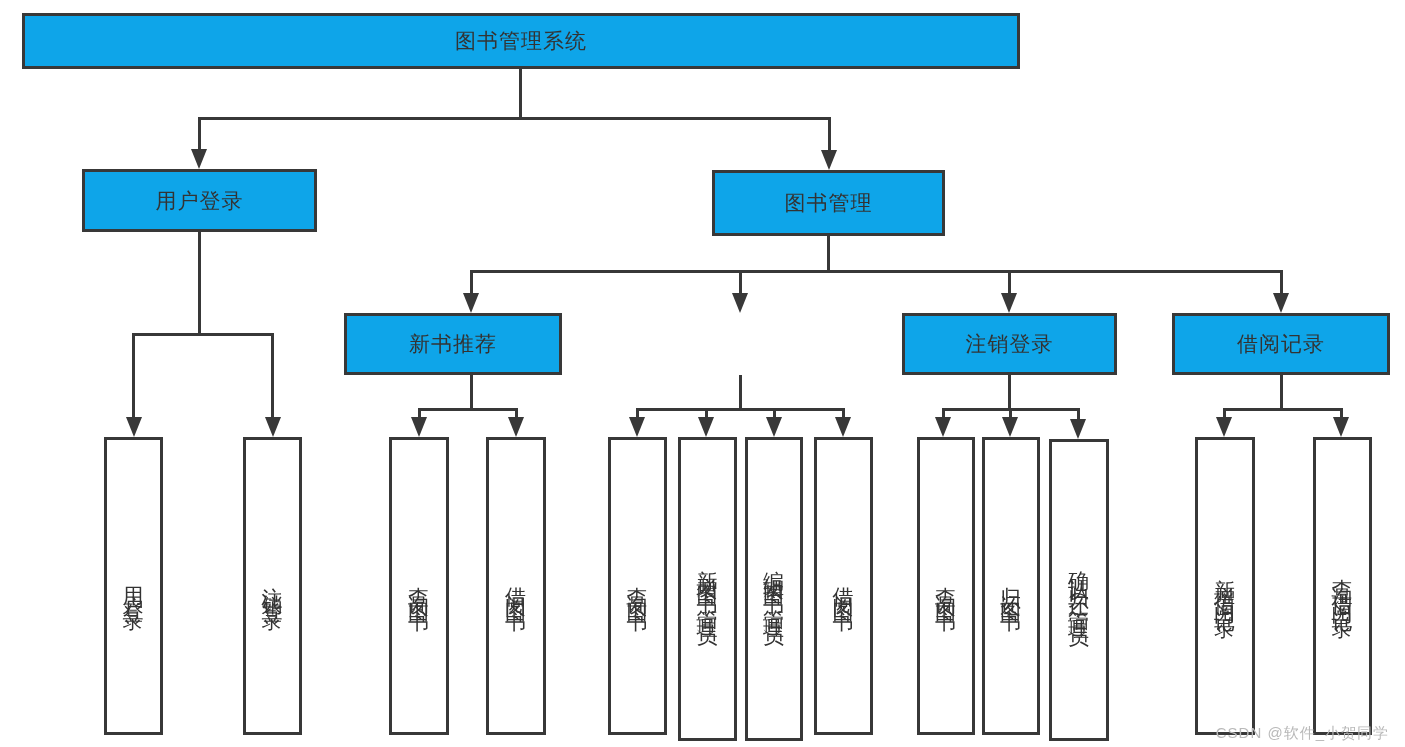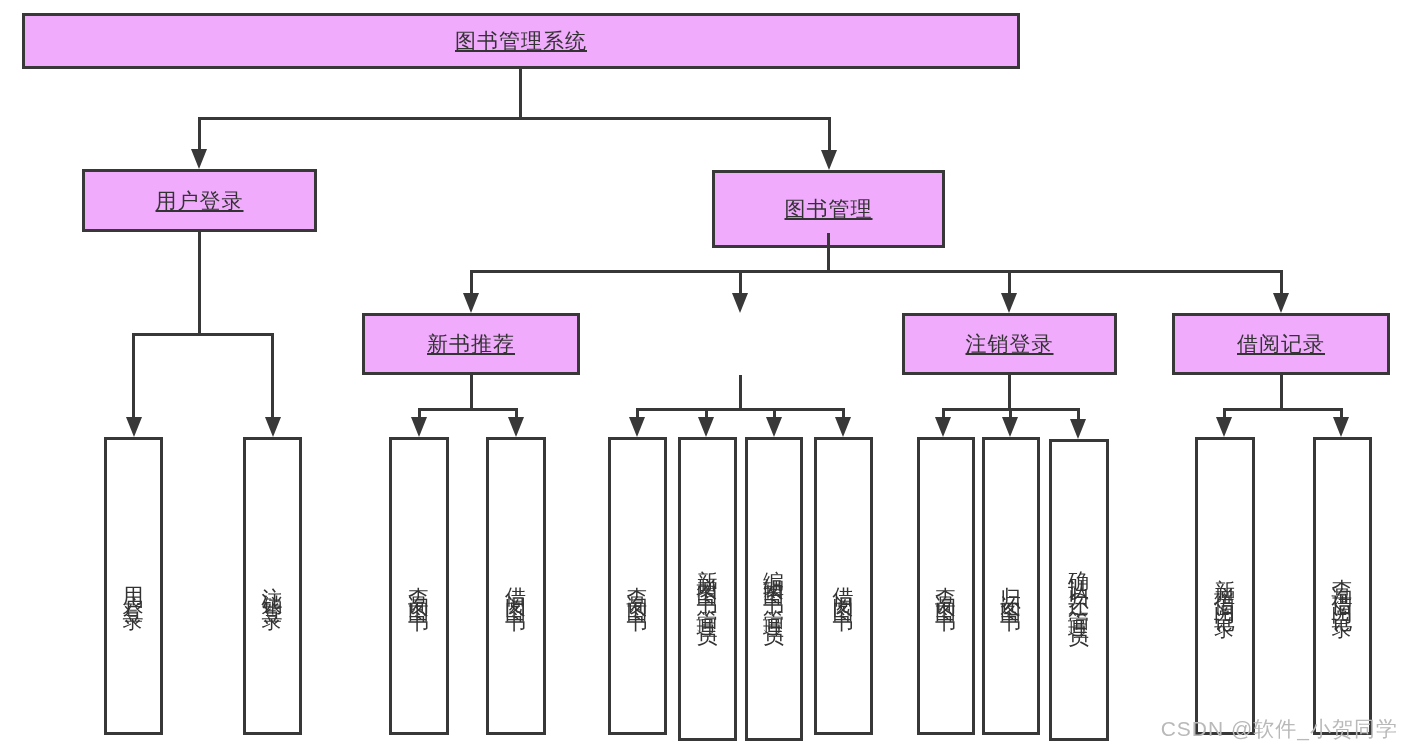--- a/index.html
+++ b/index.html
@@ -14,27 +14,26 @@
     width:1405px;height:747px;
     background:var(--bg);
     overflow:hidden;
     font-family:"Liberation Sans","DejaVu Sans",sans-serif;
     color:var(--text);
   }
   
   .hbox{
     position:absolute;
     border:3px solid var(--line);
-    background:#f0abfc;
+    background:#0ea5e9;
     display:flex;align-items:center;justify-content:center;
     font-size:21px;
     letter-spacing:1px;
     box-sizing:border-box;
     white-space:nowrap;
-    text-decoration:underline;
   }
   .vbox{
     position:absolute;
     border:3px solid var(--line);
     background:#fff;
     display:flex;align-items:center;justify-content:center;
     box-sizing:border-box;
   }
   .vbox span{
     writing-mode:vertical-rl;
@@ -48,22 +47,22 @@
   .ln{position:absolute;background:var(--line);}
   .ah{
     position:absolute;width:0;height:0;
     border-left:8px solid transparent;
     border-right:8px solid transparent;
     border-top:20px solid var(--line);
   }
   
   #watermark{
     position:absolute;
-    right:7px;bottom:4px;
-    font-size:21px;
+    right:16px;bottom:4px;
+    font-size:15px;
     color:var(--wm);
     z-index:10;
     letter-spacing:1px;
     white-space:nowrap;
   }
 </style>
 </head>
 <body>
 
 <div id="canvas">
@@ -71,41 +70,41 @@
   <div class="hbox" style="left:22px;top:13px;width:998px;height:56px">图书管理系统</div>
 
   <div class="ln" style="left:518.5px;top:69px;width:3px;height:49px"></div>
   <div class="ln" style="left:197.5px;top:117px;width:633px;height:3px"></div>
   <div class="ln" style="left:197.5px;top:119px;width:3px;height:32px"></div>
   <div class="ah" style="left:191px;top:149px"></div>
   <div class="ln" style="left:827.5px;top:119px;width:3px;height:33px"></div>
   <div class="ah" style="left:821px;top:150px"></div>
 
   <div class="hbox" style="left:82px;top:169px;width:235px;height:63px">用户登录</div>
-  <div class="hbox" style="left:712px;top:170px;width:233px;height:78px">图书管理</div>
+  <div class="hbox" style="left:712px;top:170px;width:233px;height:66px">图书管理</div>
 
   <div class="ln" style="left:197.5px;top:232px;width:3px;height:104px"></div>
   <div class="ln" style="left:132px;top:333px;width:142px;height:3px"></div>
   <div class="ln" style="left:132px;top:335px;width:3px;height:84px"></div>
   <div class="ah" style="left:125.5px;top:417px"></div>
   <div class="ln" style="left:271px;top:335px;width:3px;height:84px"></div>
   <div class="ah" style="left:264.5px;top:417px"></div>
 
   <div class="ln" style="left:827px;top:233px;width:3px;height:39px"></div>
   <div class="ln" style="left:469.5px;top:270px;width:813px;height:3px"></div>
   <div class="ln" style="left:469.5px;top:272px;width:3px;height:23px"></div>
   <div class="ah" style="left:463px;top:293px"></div>
   <div class="ln" style="left:738.5px;top:272px;width:3px;height:23px"></div>
   <div class="ah" style="left:732px;top:293px"></div>
   <div class="ln" style="left:1007.5px;top:272px;width:3px;height:23px"></div>
   <div class="ah" style="left:1001px;top:293px"></div>
   <div class="ln" style="left:1279.5px;top:272px;width:3px;height:23px"></div>
   <div class="ah" style="left:1273px;top:293px"></div>
 
-  <div class="hbox" style="left:362px;top:313px;width:218px;height:62px">新书推荐</div>
+  <div class="hbox" style="left:344px;top:313px;width:218px;height:62px">新书推荐</div>
   <div class="hbox" style="left:902px;top:313px;width:215px;height:62px">注销登录</div>
   <div class="hbox" style="left:1172px;top:313px;width:218px;height:62px">借阅记录</div>
 
   <div class="ln" style="left:469.5px;top:375px;width:3px;height:35px"></div>
   <div class="ln" style="left:417.5px;top:408px;width:100px;height:3px"></div>
   <div class="ln" style="left:417.5px;top:410px;width:3px;height:10px"></div>
   <div class="ah" style="left:411px;top:417px"></div>
   <div class="ln" style="left:514.5px;top:410px;width:3px;height:10px"></div>
   <div class="ah" style="left:508px;top:417px"></div>
 

